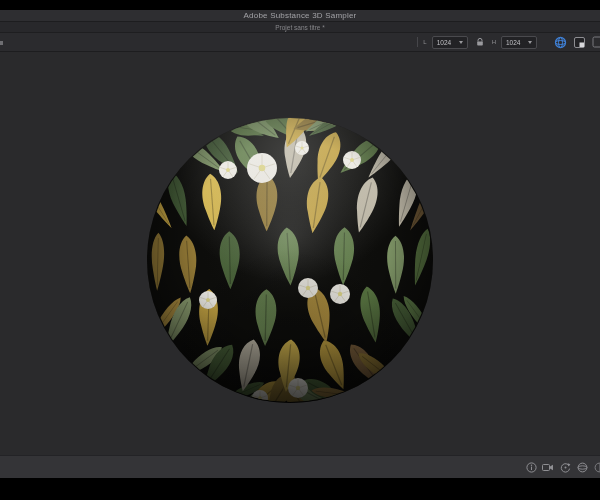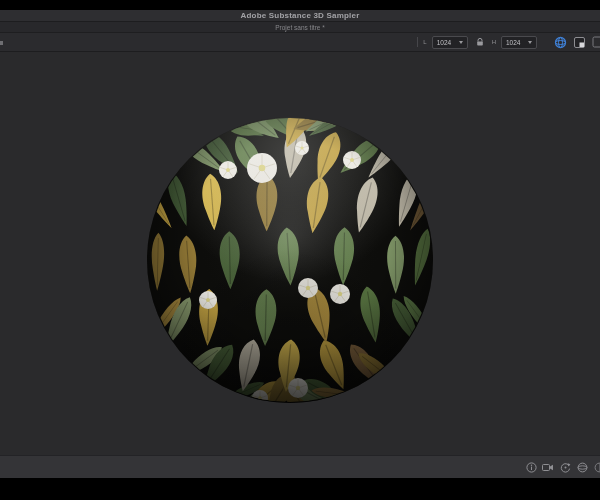--- a/index.html
+++ b/index.html
@@ -3,21 +3,21 @@
 <meta charset="utf-8">
 <style>
   * { margin:0; padding:0; box-sizing:border-box; }
   html,body { width:600px; height:500px; background:#000; overflow:hidden;
               font-family:"Liberation Sans", sans-serif; }
   .app { position:relative; width:600px; height:500px; background:#000; }
 
   .title-bar { position:absolute; left:0; top:10px; width:600px; height:12px;
     background:#2e2e31; border-bottom:1px solid #1d1d1f;
     display:flex; align-items:center; justify-content:center; }
-  .title-bar span { font-size:8px; font-weight:bold; color:#a2a2a6; letter-spacing:.2px; }
+  .title-bar span { font-size:8px; font-weight:normal; color:#a2a2a6; letter-spacing:.2px; }
 
   .project-bar { position:absolute; left:0; top:22px; width:600px; height:11px;
     background:#28282b; border-bottom:1px solid #1e1e20;
     display:flex; align-items:center; justify-content:center; }
   .project-bar span { font-size:6.5px; color:#86868a; }
 
   .toolbar { position:absolute; left:0; top:33px; width:600px; height:19px;
     background:#2b2b2e; border-bottom:1px solid #1d1d1f;
     display:flex; align-items:center; justify-content:flex-end; gap:5px;
     padding-right:2px; overflow:hidden; }

